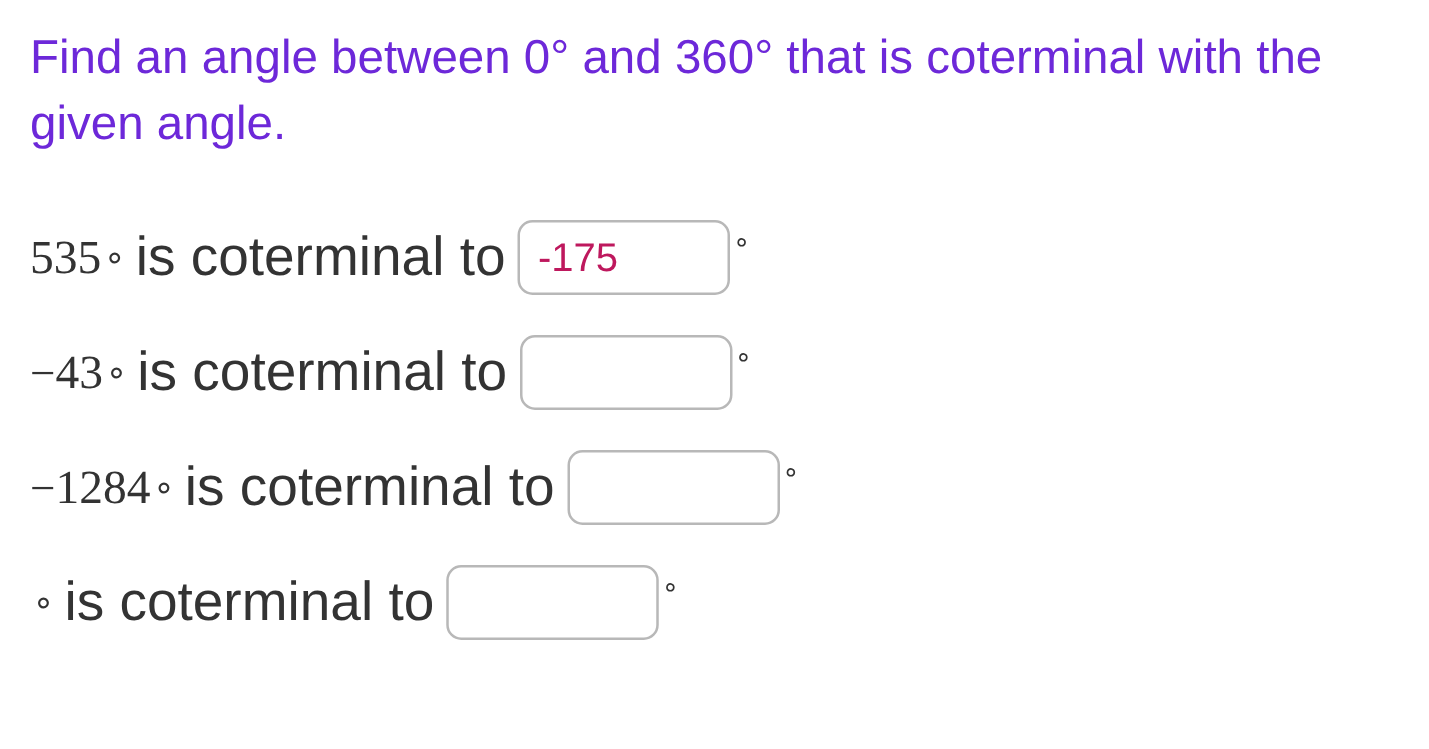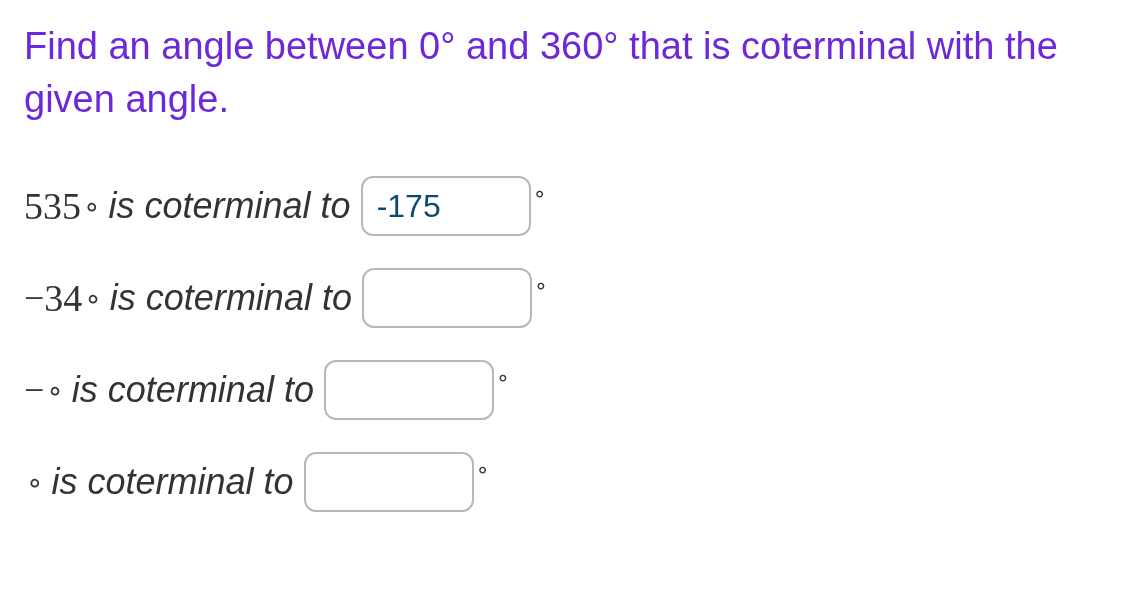--- a/index.html
+++ b/index.html
@@ -41,33 +41,32 @@
       font-family: 'Times New Roman', serif;
     }
     .deg-symbol {
       font-family: 'Times New Roman', serif;
       font-size: 28px;
       vertical-align: super;
       margin-left: 2px;
       margin-right: 8px;
     }
     .label-text {
-      font-size: 36px;
+      font-size: 44px;
       margin-right: 10px;
-      font-style: italic;
     }
     .answer-input {
       border: 2px solid #b8b8b8;
       border-radius: 12px;
       height: 60px;
       width: 170px;
       font-size: 32px;
       padding: 10px 14px;
       font-family: 'Segoe UI', Arial, sans-serif;
-      color: #0c4a6e;
+      color: #be185d;
       background: #fff;
     }
     .trailing-deg {
       font-size: 22px;
       vertical-align: super;
       margin-left: 2px;
       position: relative;
       top: -12px;
     }
   </style>
@@ -81,29 +80,30 @@
   <div class="problem-row">
     <span class="angle-value">535</span>
       <span class="deg-symbol">∘</span>
     <span class="label-text">is coterminal to</span>
     <input class="answer-input" type="text" value="-175" style="">
     <span class="trailing-deg">∘</span>
   </div>
 
   <div class="problem-row">
     <span class="neg">−</span>
-      <span class="angle-value">34</span>
+      <span class="angle-value">43</span>
       <span class="deg-symbol">∘</span>
     <span class="label-text">is coterminal to</span>
     <input class="answer-input" type="text" value="" style="">
     <span class="trailing-deg">∘</span>
   </div>
 
   <div class="problem-row">
     <span class="neg">−</span>
+      <span class="angle-value">1284</span>
       <span class="deg-symbol">∘</span>
     <span class="label-text">is coterminal to</span>
     <input class="answer-input" type="text" value="" style="">
     <span class="trailing-deg">∘</span>
   </div>
 
   <div class="problem-row">
       <span class="deg-symbol">∘</span>
     <span class="label-text">is coterminal to</span>
     <input class="answer-input" type="text" value="" style="">

